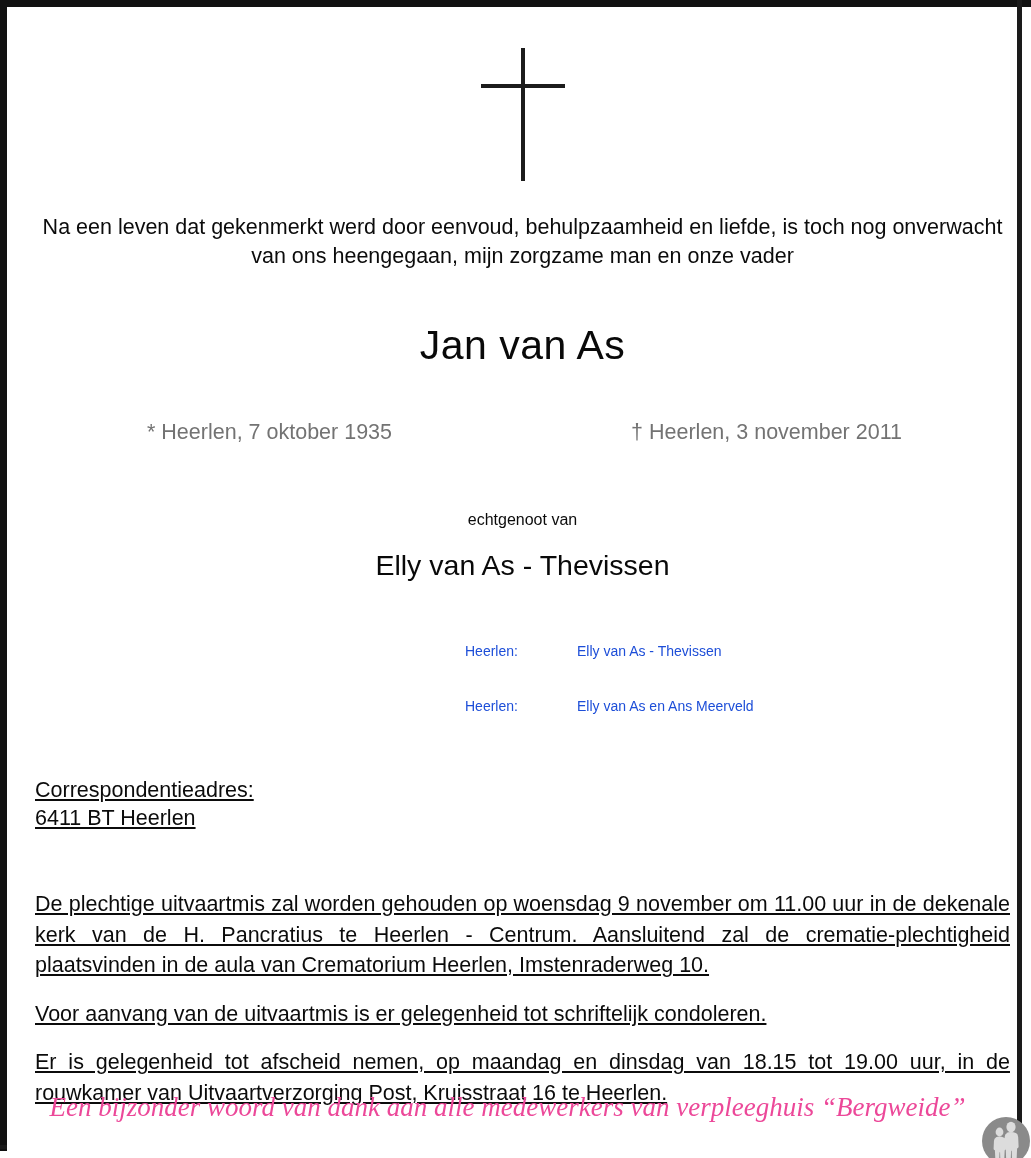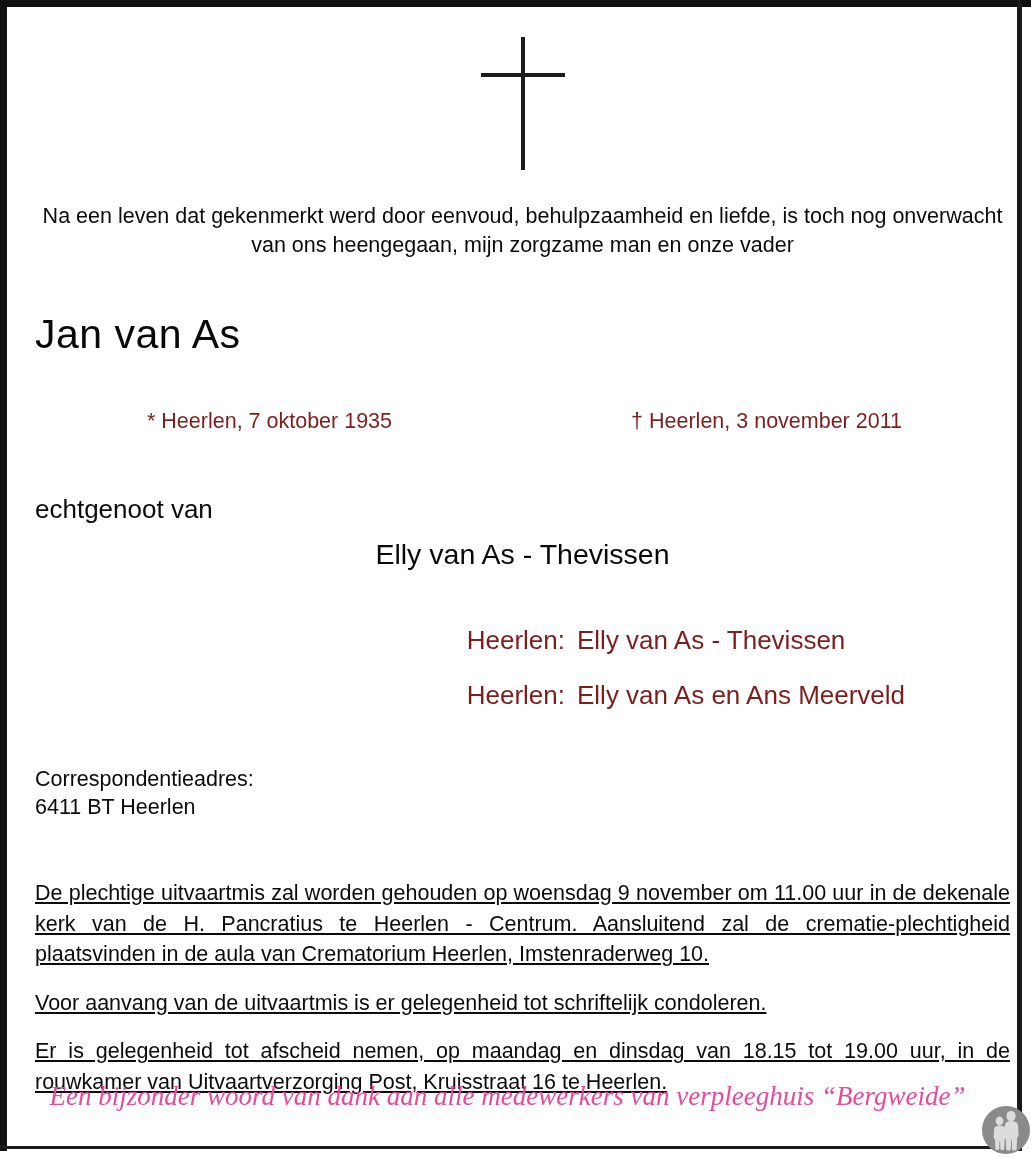--- a/index.html
+++ b/index.html
@@ -44,21 +44,21 @@
   .border-bottom {
     position: absolute;
     left: 0; top: 1145px;
     width: 1022px; height: 4px;
     background: #1a1a1a;
   }
 
   .sheet {
     position: absolute;
     left: 7px;
-    top: 8px;
+    top: 19px;
     width: 1010px;
     height: 1138px;
     background: #ffffff;
   }
 
   
   .cross {
     position: absolute;
     left: 474px;
     top: 29px;
@@ -93,74 +93,73 @@
     line-height: 29px;
     color: #0b0b0b;
   }
 
   
   .name {
     position: absolute;
     left: 28px;
     top: 302px;
     width: 975px;
-    text-align: left;
+    text-align: center;
     font-size: 41px;
     line-height: 48px;
     letter-spacing: 0.5px;
     color: #090909;
   }
 
   
   .dates {
     position: absolute;
     left: 140px;
     top: 399px;
     width: 755px;
     font-size: 21.5px;
     line-height: 28px;
-    color: #7f1d1d;
+    color: #737373;
     display: flex;
     justify-content: space-between;
   }
   .dates .date-birth { white-space: nowrap; }
   .dates .date-death { white-space: nowrap; margin-left: 20px; }
 
   
   .spouse-label {
     position: absolute;
     left: 28px;
     top: 487px;
     width: 975px;
-    text-align: left;
-    font-size: 26px;
+    text-align: center;
+    font-size: 16px;
     line-height: 28px;
     color: #0b0b0b;
   }
   .spouse-name {
     position: absolute;
     left: 28px;
     top: 528px;
     width: 975px;
     text-align: center;
     font-size: 28.5px;
     line-height: 36px;
     color: #090909;
   }
 
   
   .survivors {
     position: absolute;
     left: 458px;
     top: 618px;
     width: 520px;
-    font-size: 26px;
-    line-height: 28px;
-    color: #7f1d1d;
-    text-align: right;
+    font-size: 14px;
+    line-height: 28px;
+    color: #1d4ed8;
   }
   .survivors .row {
     display: flex;
     margin-bottom: 27px;
     white-space: nowrap;
   }
   .survivors .row:last-child { margin-bottom: 0; }
   .survivors .place {
     min-width: 100px;
     padding-right: 12px;
@@ -168,21 +167,21 @@
 
   
   .address {
     position: absolute;
     left: 28px;
     top: 757px;
     font-size: 21.5px;
     line-height: 28px;
     color: #0b0b0b;
   }
-  .address div { white-space: nowrap; }
+  .address div { white-space: nowrap; text-decoration: underline; }
 
   
   .body-text {
     position: absolute;
     left: 28px;
     top: 870px;
     width: 975px;
     font-size: 21.5px;
     line-height: 30.5px;
     color: #0b0b0b;

